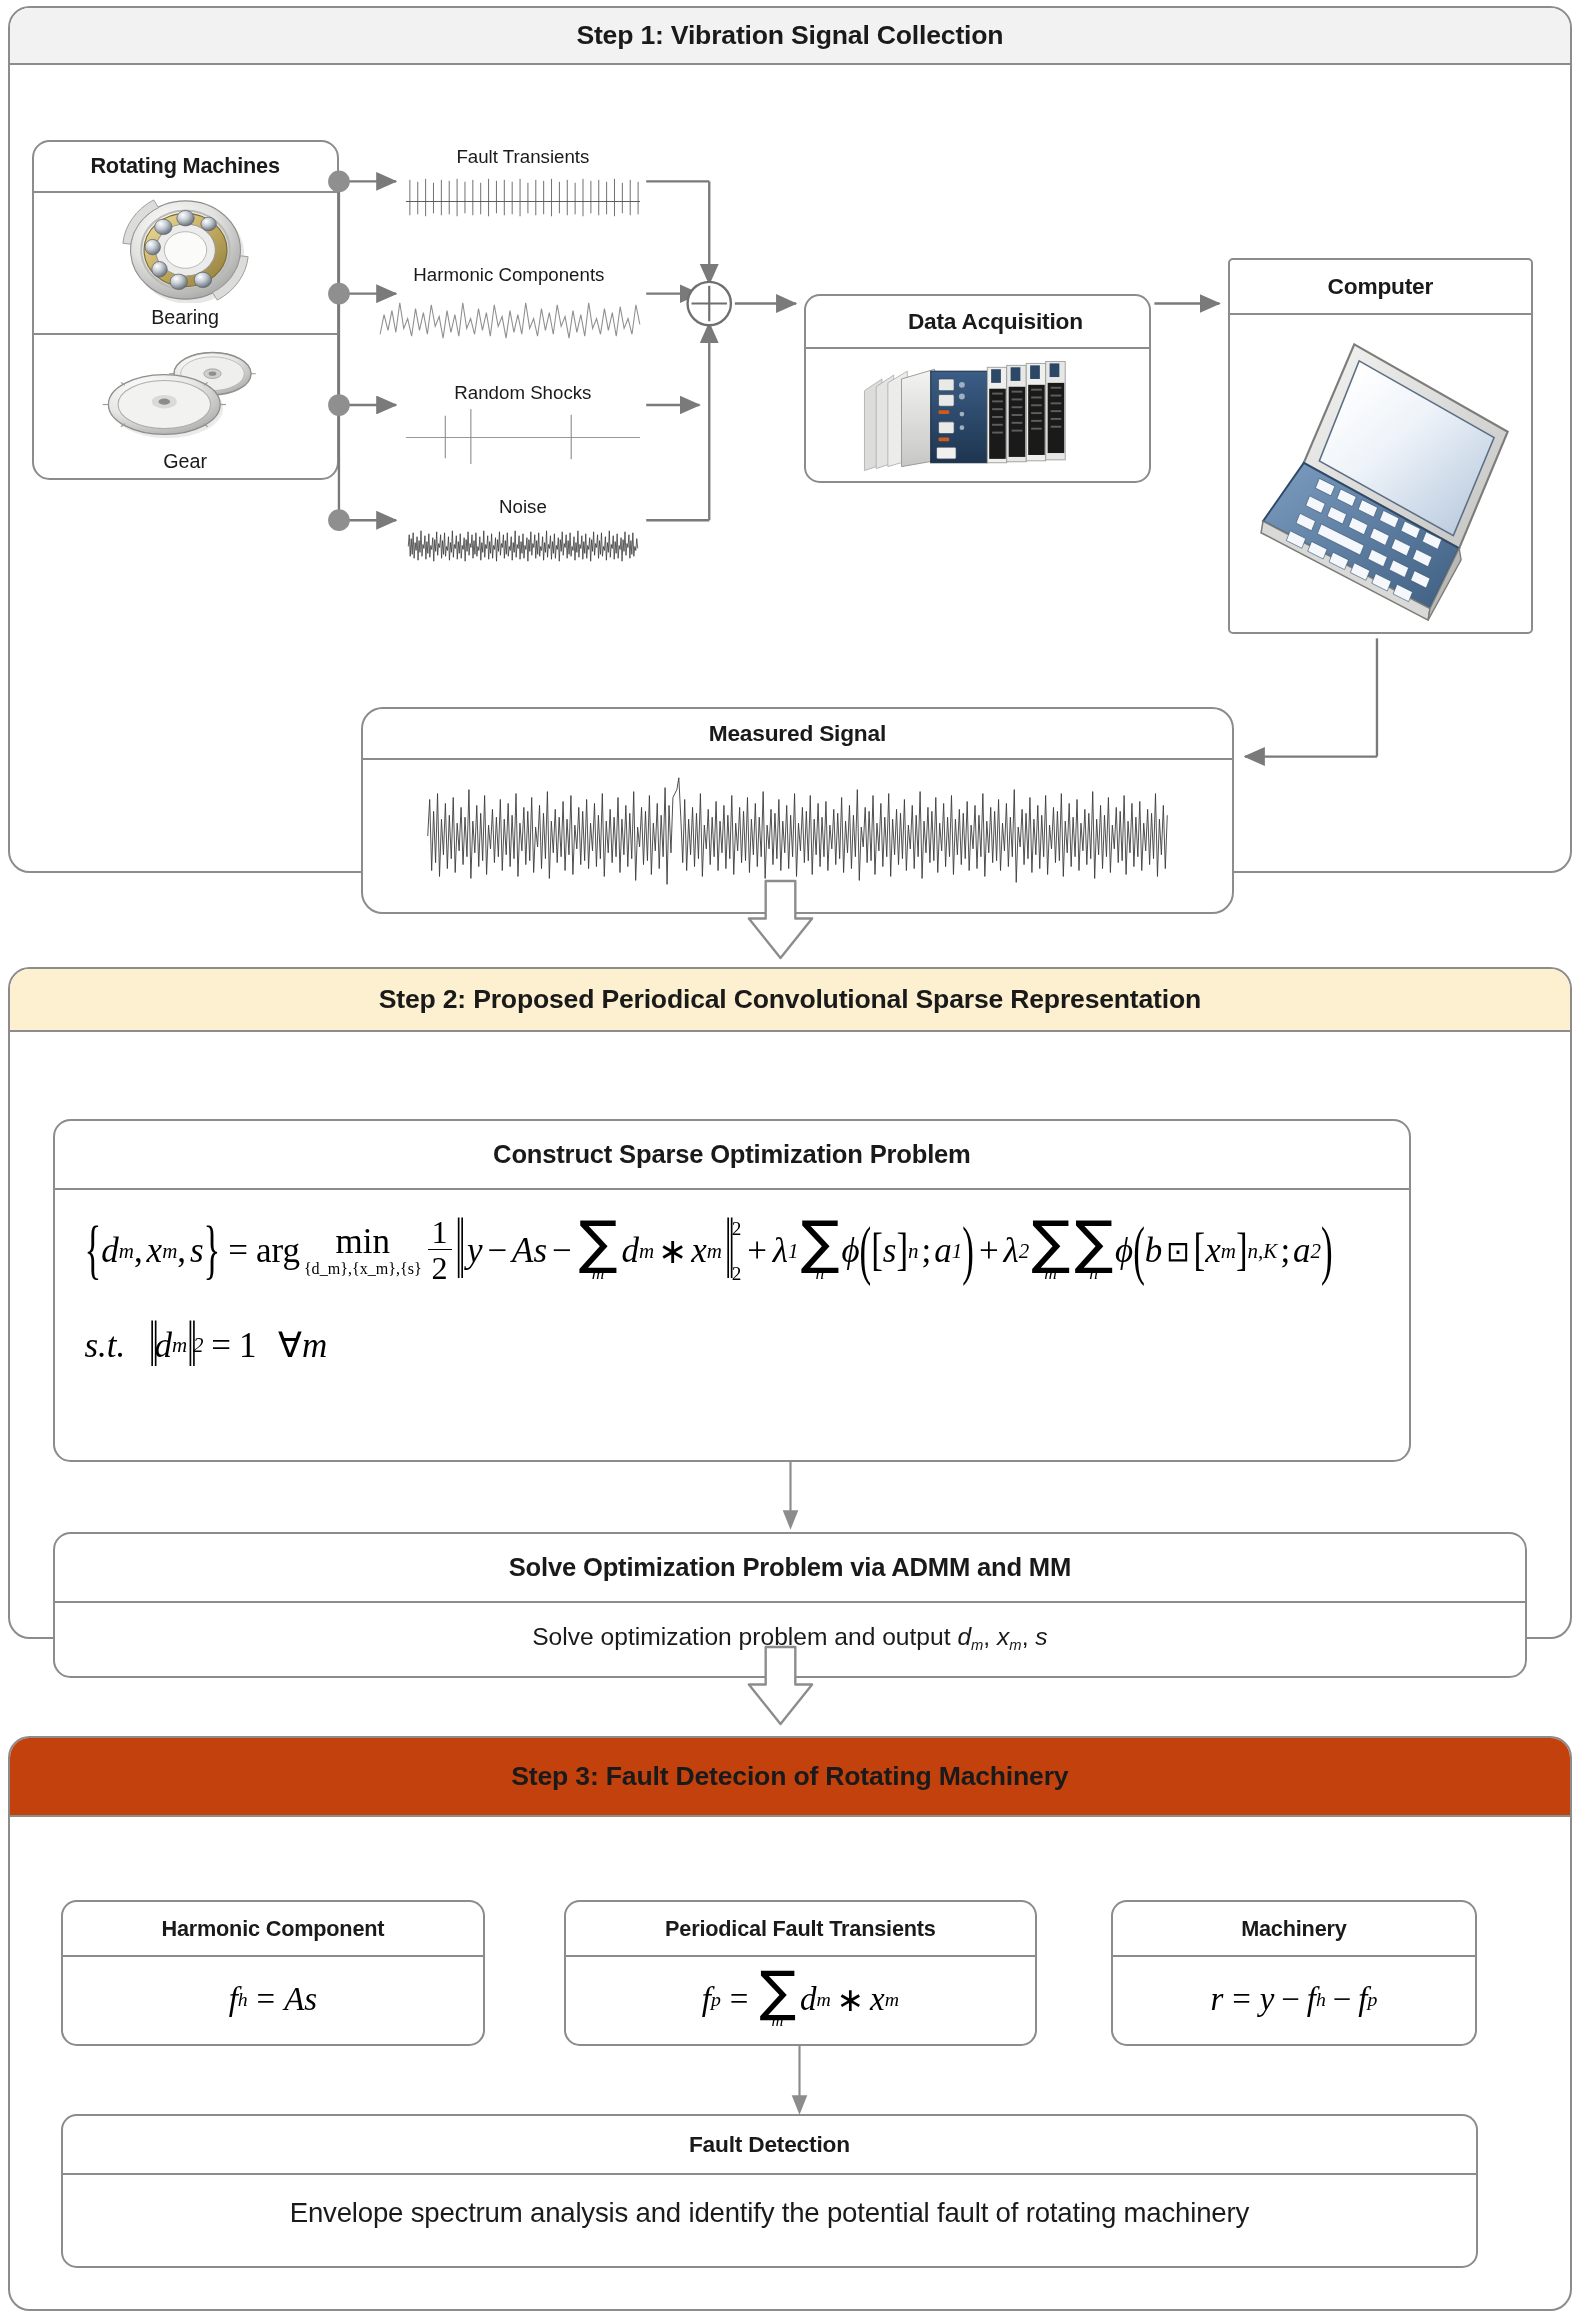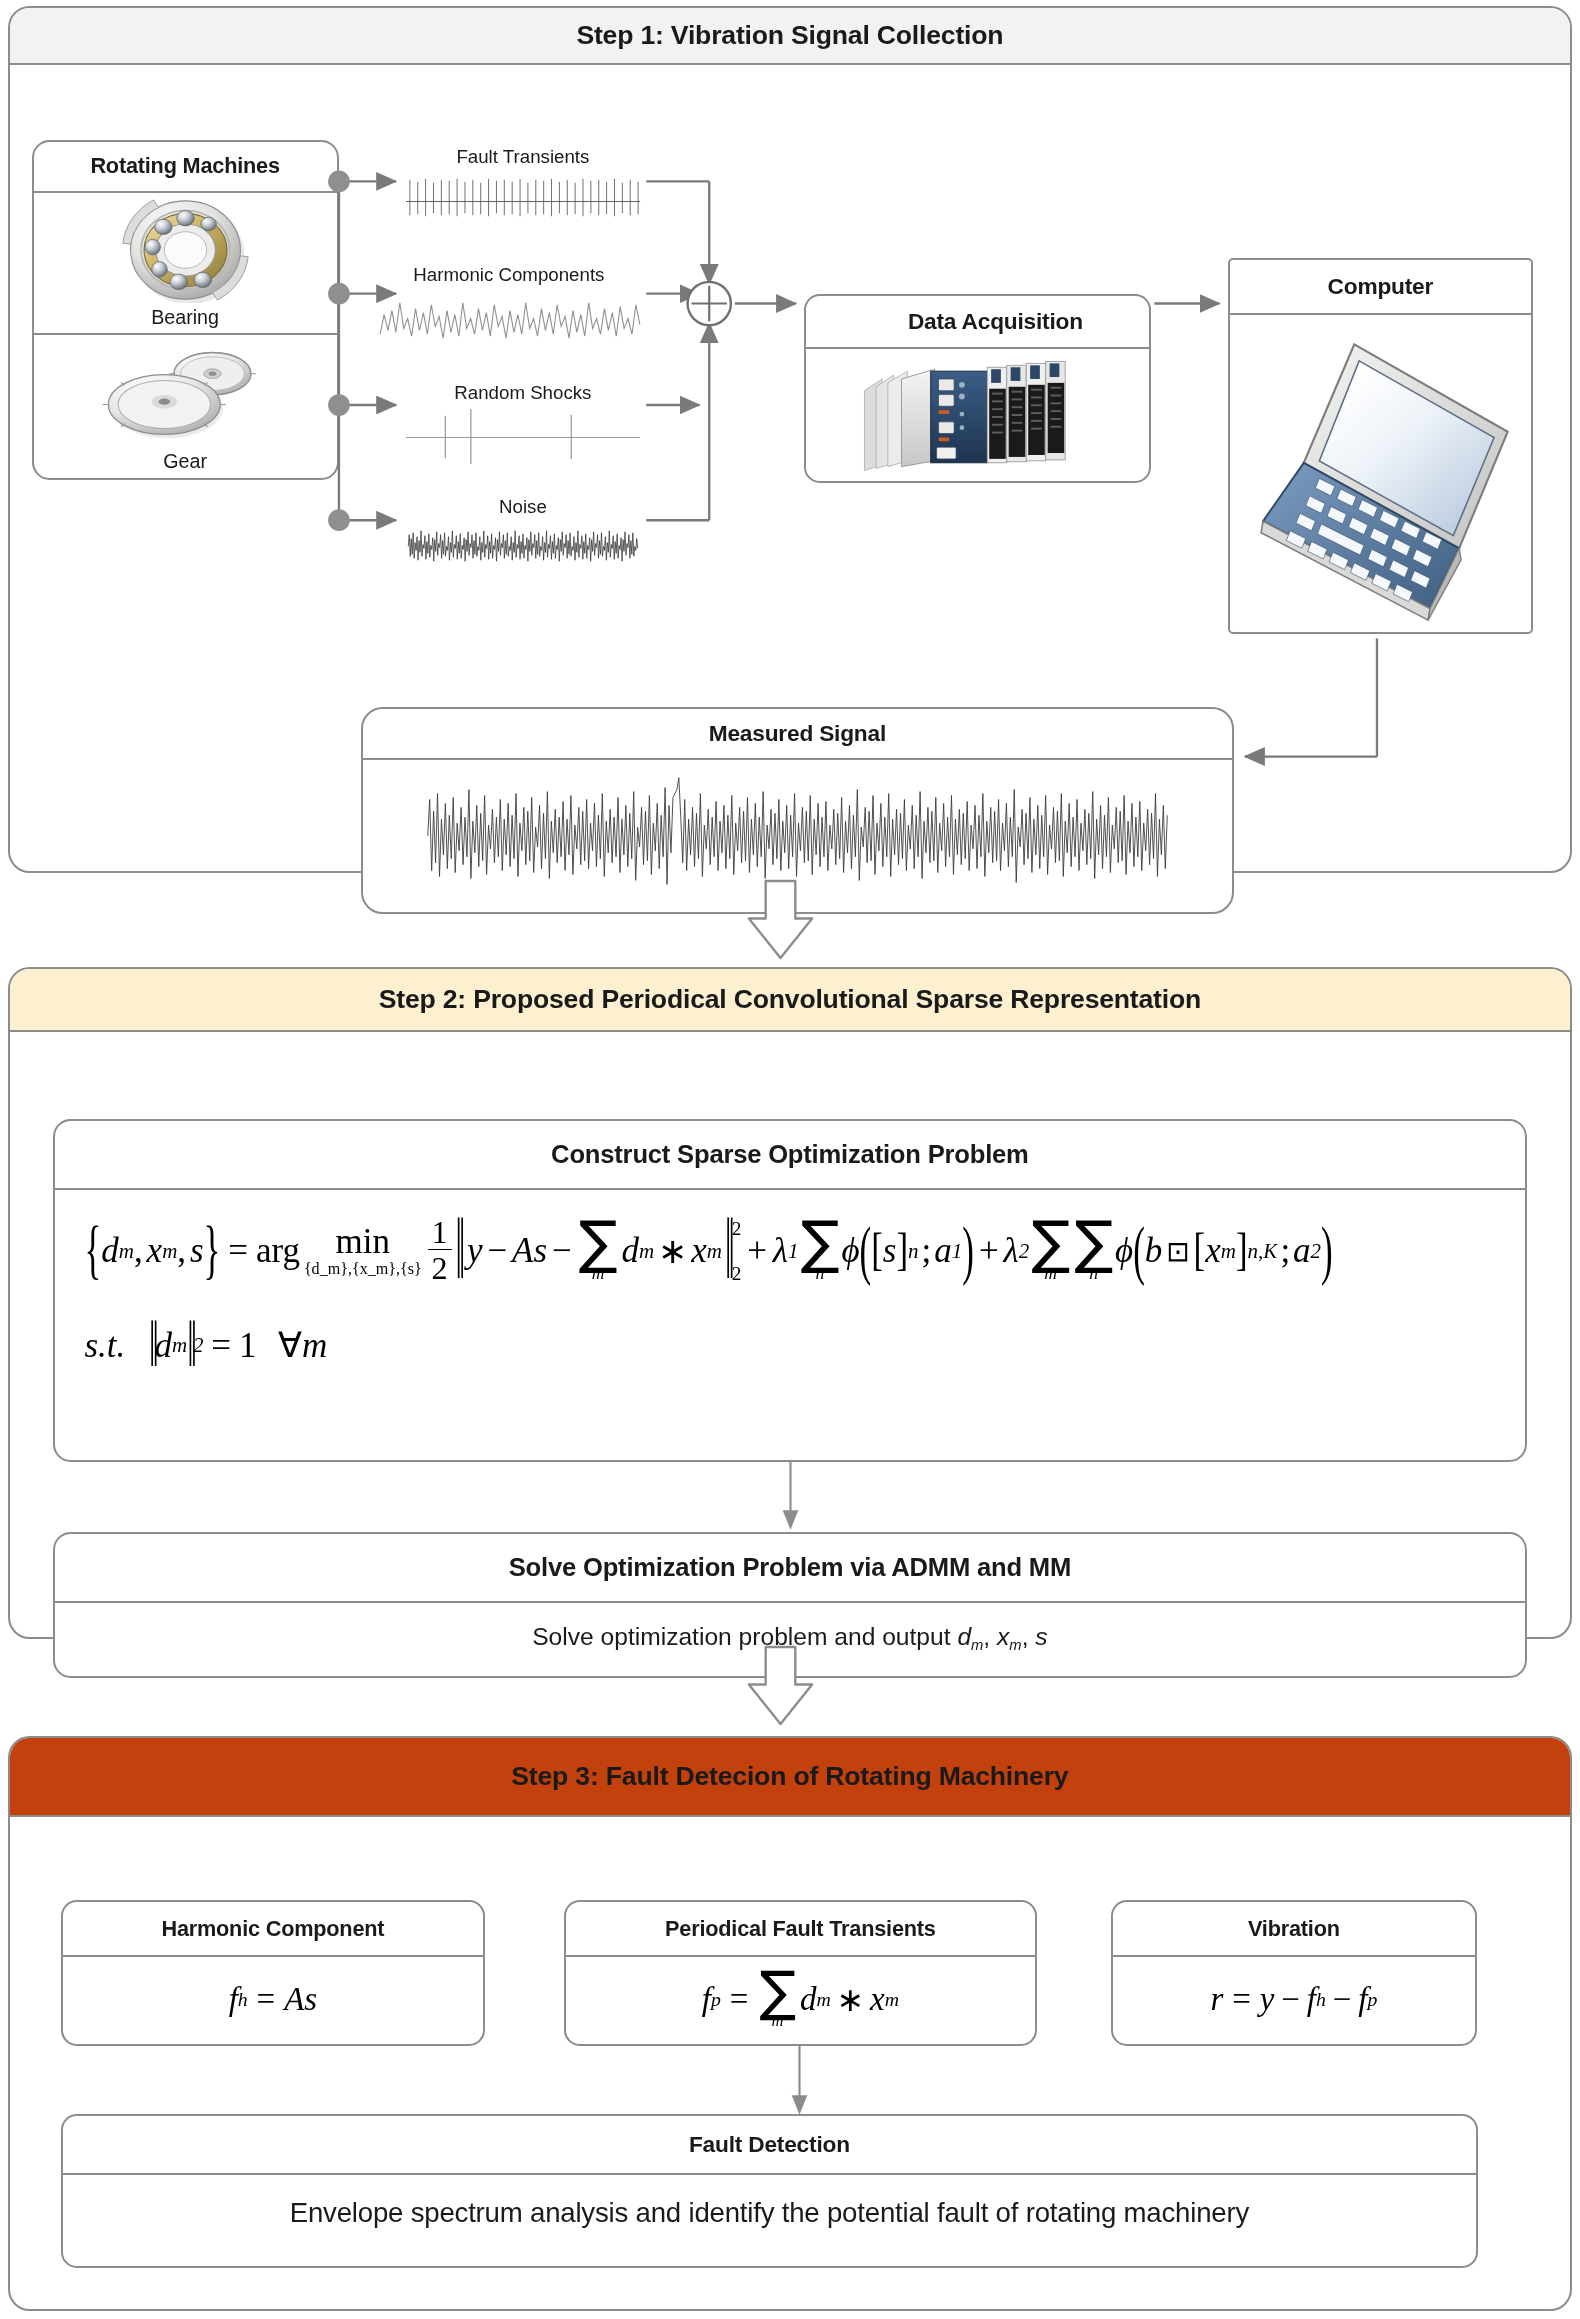--- a/index.html
+++ b/index.html
@@ -80,21 +80,21 @@
 
   
   #daq { left: 794px; top: 229px; width: 347px; height: 189px; border-radius: 15.8px; }
   #daq > .panel-head { height: 53px; font-size: 22.7px; border-radius: 13.8px 13.8px 0 0; padding-left: 36px; }
   #computer { left: 1218px; top: 193px; width: 305px; height: 376px; border-radius: 5px; }
   #computer > .panel-head { height: 55px; font-size: 22.7px; border-radius: 13.8px 13.8px 0 0; }
   #measured { left: 351px; top: 642px; width: 873px; height: 207px; border-radius: 21.7px; }
   #measured > .panel-head { height: 51px; font-size: 22.7px; border-radius: 19.7px 19.7px 0 0; }
 
   
-  #sparse-box { left: 43px; top: 87px; width: 1474px; height: 343px; border-radius: 17.7px; }
+  #sparse-box { left: 43px; top: 87px; width: 1358px; height: 343px; border-radius: 17.7px; }
   #sparse-box > .panel-head { height: 69px; font-size: 25.6px; border-radius: 15.8px 15.8px 0 0; }
   #solve-box { left: 43px; top: 500px; width: 1474px; height: 146px; border-radius: 17.7px; }
   #solve-box > .panel-head { height: 69px; font-size: 25.6px; border-radius: 15.8px 15.8px 0 0; }
   .solve-text { font-size: 24.6px; text-align: center; padding-top: 19.7px; }
 
   
   #harmonic-box { left: 51px; top: 83px; width: 424px; height: 146px; border-radius: 15.8px; }
   #fault-trans-box { left: 554px; top: 83px; width: 473px; height: 146px; border-radius: 15.8px; }
   #residual-box { left: 1101px; top: 83px; width: 366px; height: 146px; border-radius: 15.8px; }
   #harmonic-box > .panel-head,
@@ -741,21 +741,21 @@
         </span>
         <span style="margin-left:2px">d</span>
           <sub class="msub">m</sub>
         <span class="up" style="margin:0 5.9px">∗</span>
         <span>x</span>
           <sub class="msub">m</sub>
       </div>
     </div>
 
     <div class="panel" id="residual-box">
-      <div class="panel-head">Vibration</div>
+      <div class="panel-head">Machinery</div>
       <div class="mathrow" style="justify-content:center; font-size:33px; height:85px;">
         <span>r</span>
         <span class="up" style="margin:0 8.9px">=</span>
         <span>y</span>
         <span class="up" style="margin:0 6.9px">−</span>
         <span>f</span>
           <sub class="msub">h</sub>
         <span class="up" style="margin:0 6.9px">−</span>
         <span>f</span>
           <sub class="msub">p</sub>

